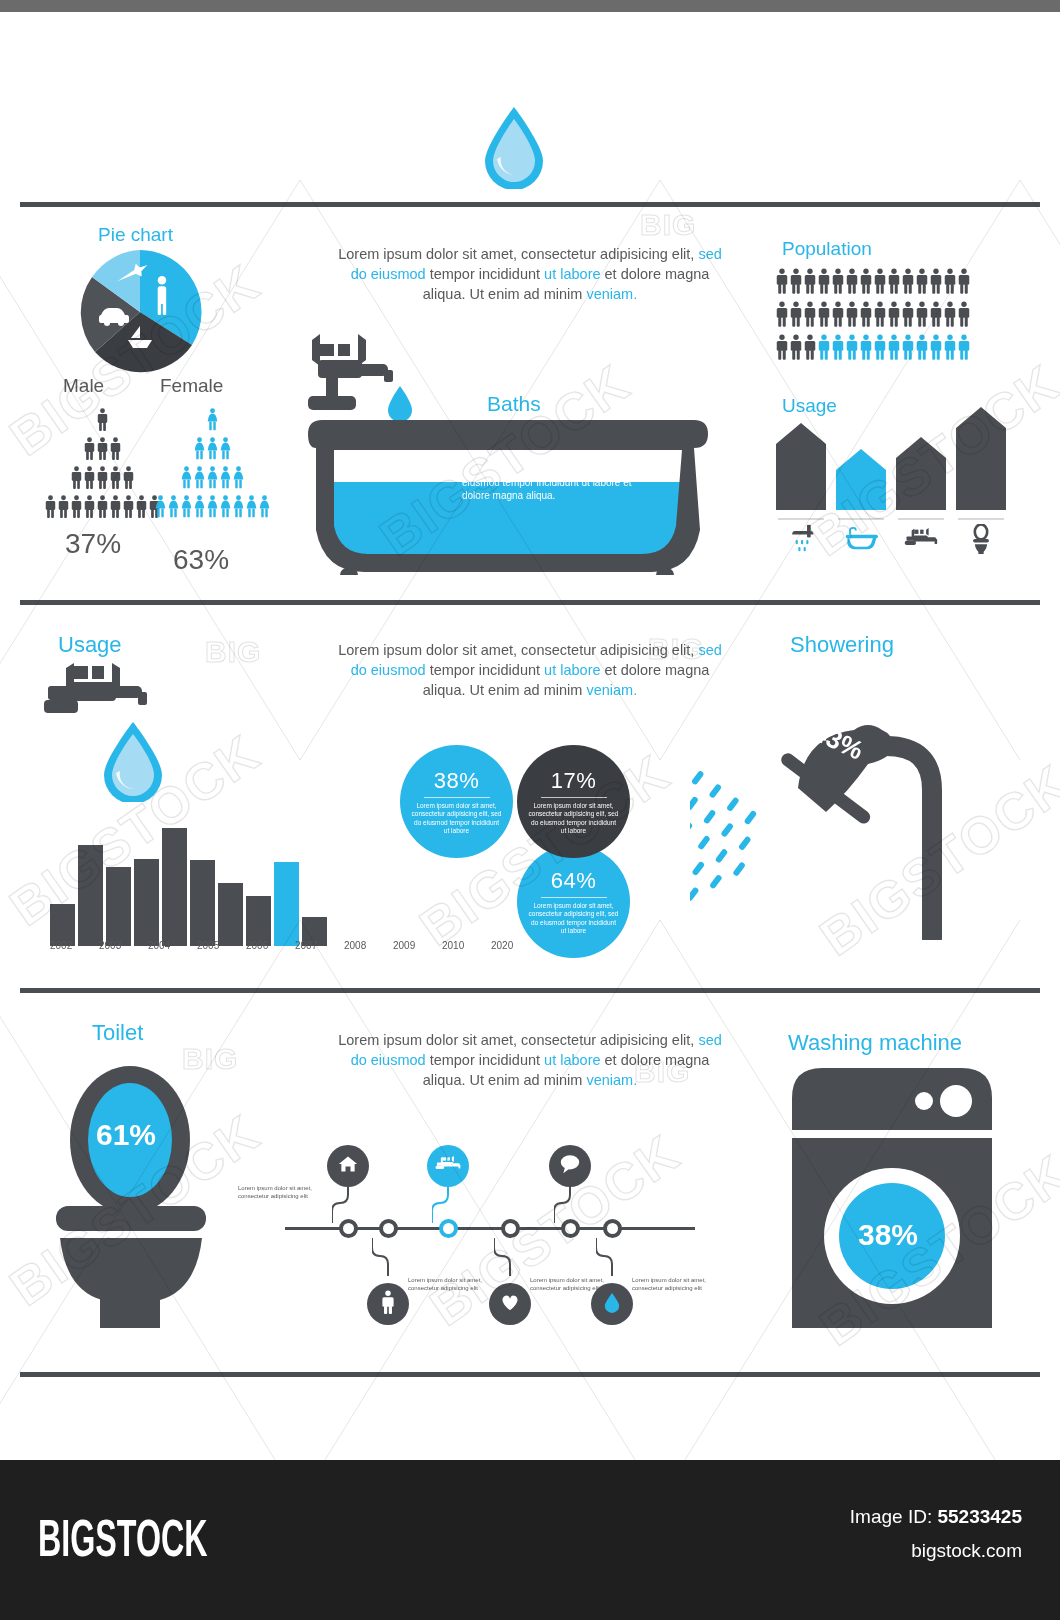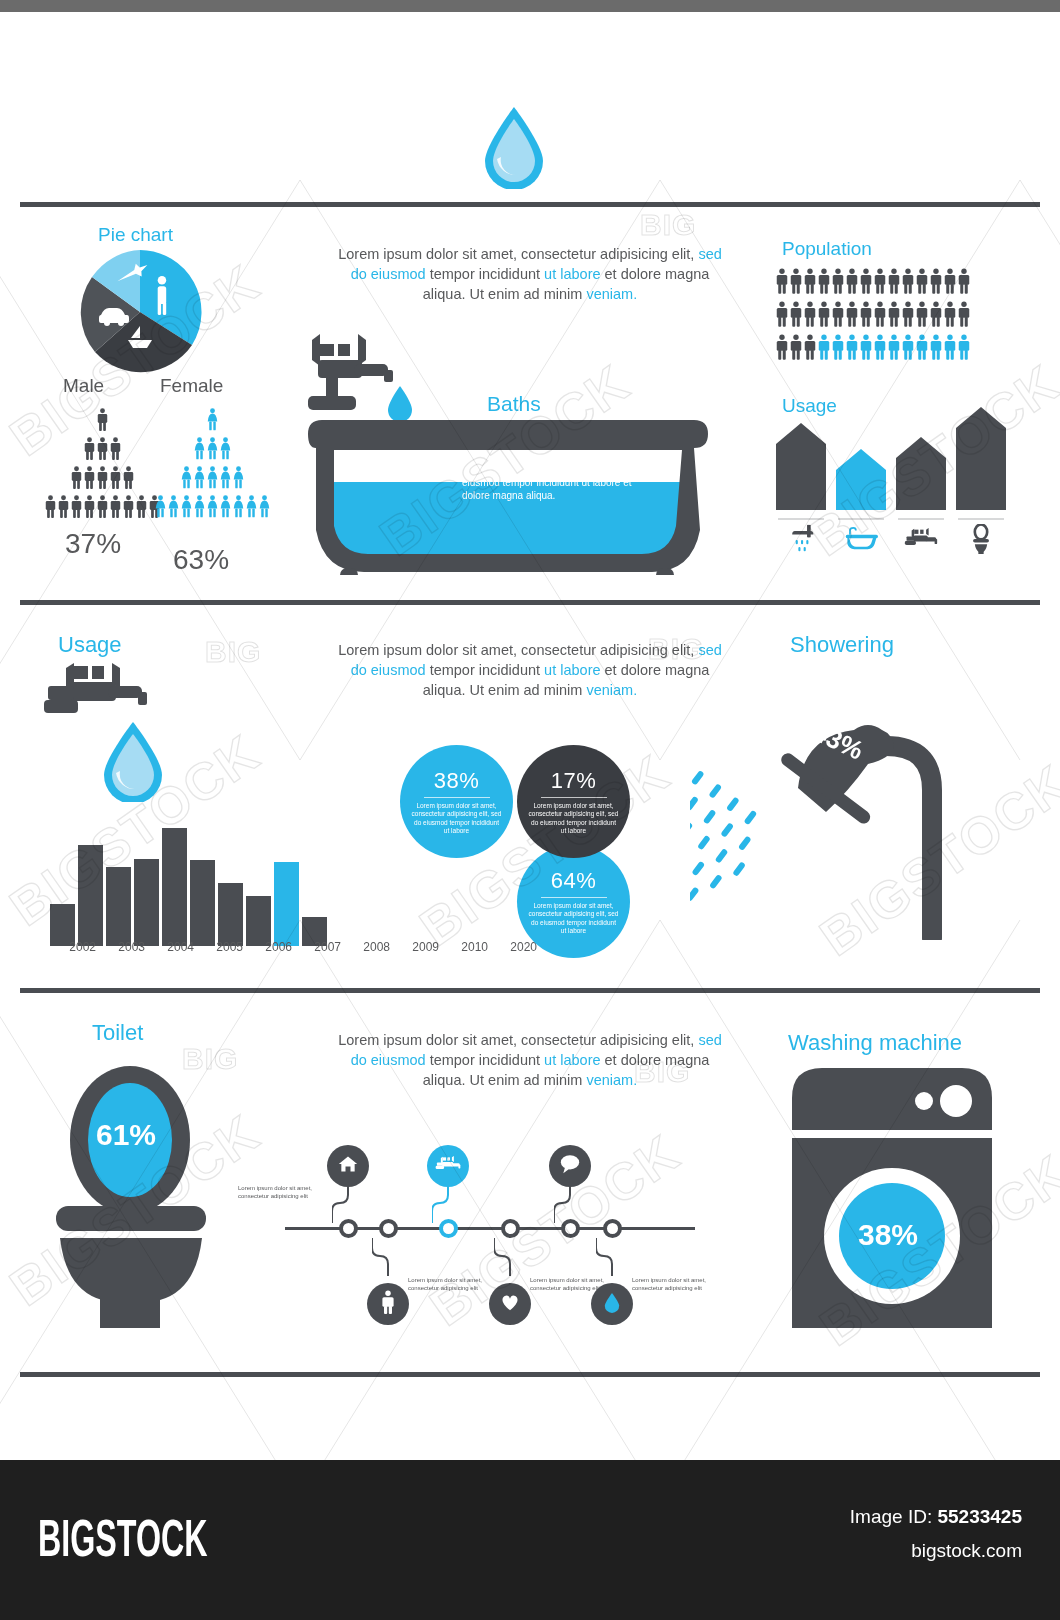--- a/index.html
+++ b/index.html
@@ -77,21 +77,21 @@
   .tub { position:absolute; }
   .tub-pct { position:absolute; color:#fff; font-size:38px; font-weight:700; }
   .tub-title { position:absolute; color:#29b6e8; font-size:21px; }
   .tub-text { position:absolute; color:#ffffff; font-size:10px; line-height:13px; width:170px; }
 
   
   .bars { position:absolute; display:flex; align-items:flex-end; gap:3px; }
   .bar { width:25px; background:#4a4d52; }
   .bar.hl { background:#29b6e8; }
   .bar-labels { position:absolute; display:flex; gap:3px; }
-  .bar-label { width:46px; text-align:right; font-size:12px; color:#58595b; }
+  .bar-label { width:46px; text-align:left; font-size:10px; color:#58595b; }
 
   
   .circ-group { position:absolute; }
   .circ {
     position:absolute; width:113px; height:113px; border-radius:50%;
     display:flex; flex-direction:column; align-items:center; justify-content:center;
     color:#fff; text-align:center;
   }
   .circ .cpct { font-size:22px; font-weight:400; letter-spacing:0.5px; }
   .circ .cdiv { width:66px; height:1px; background:rgba(255,255,255,.7); margin:3px 0 4px; }

